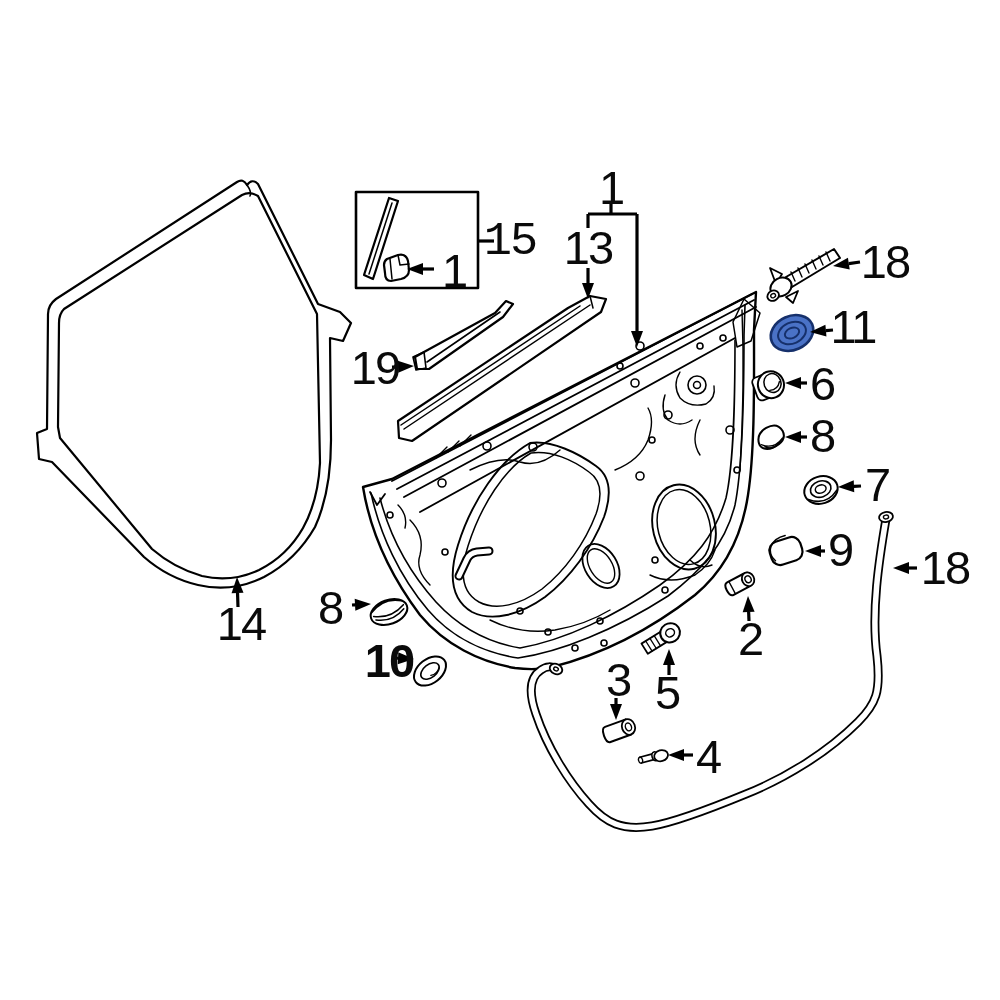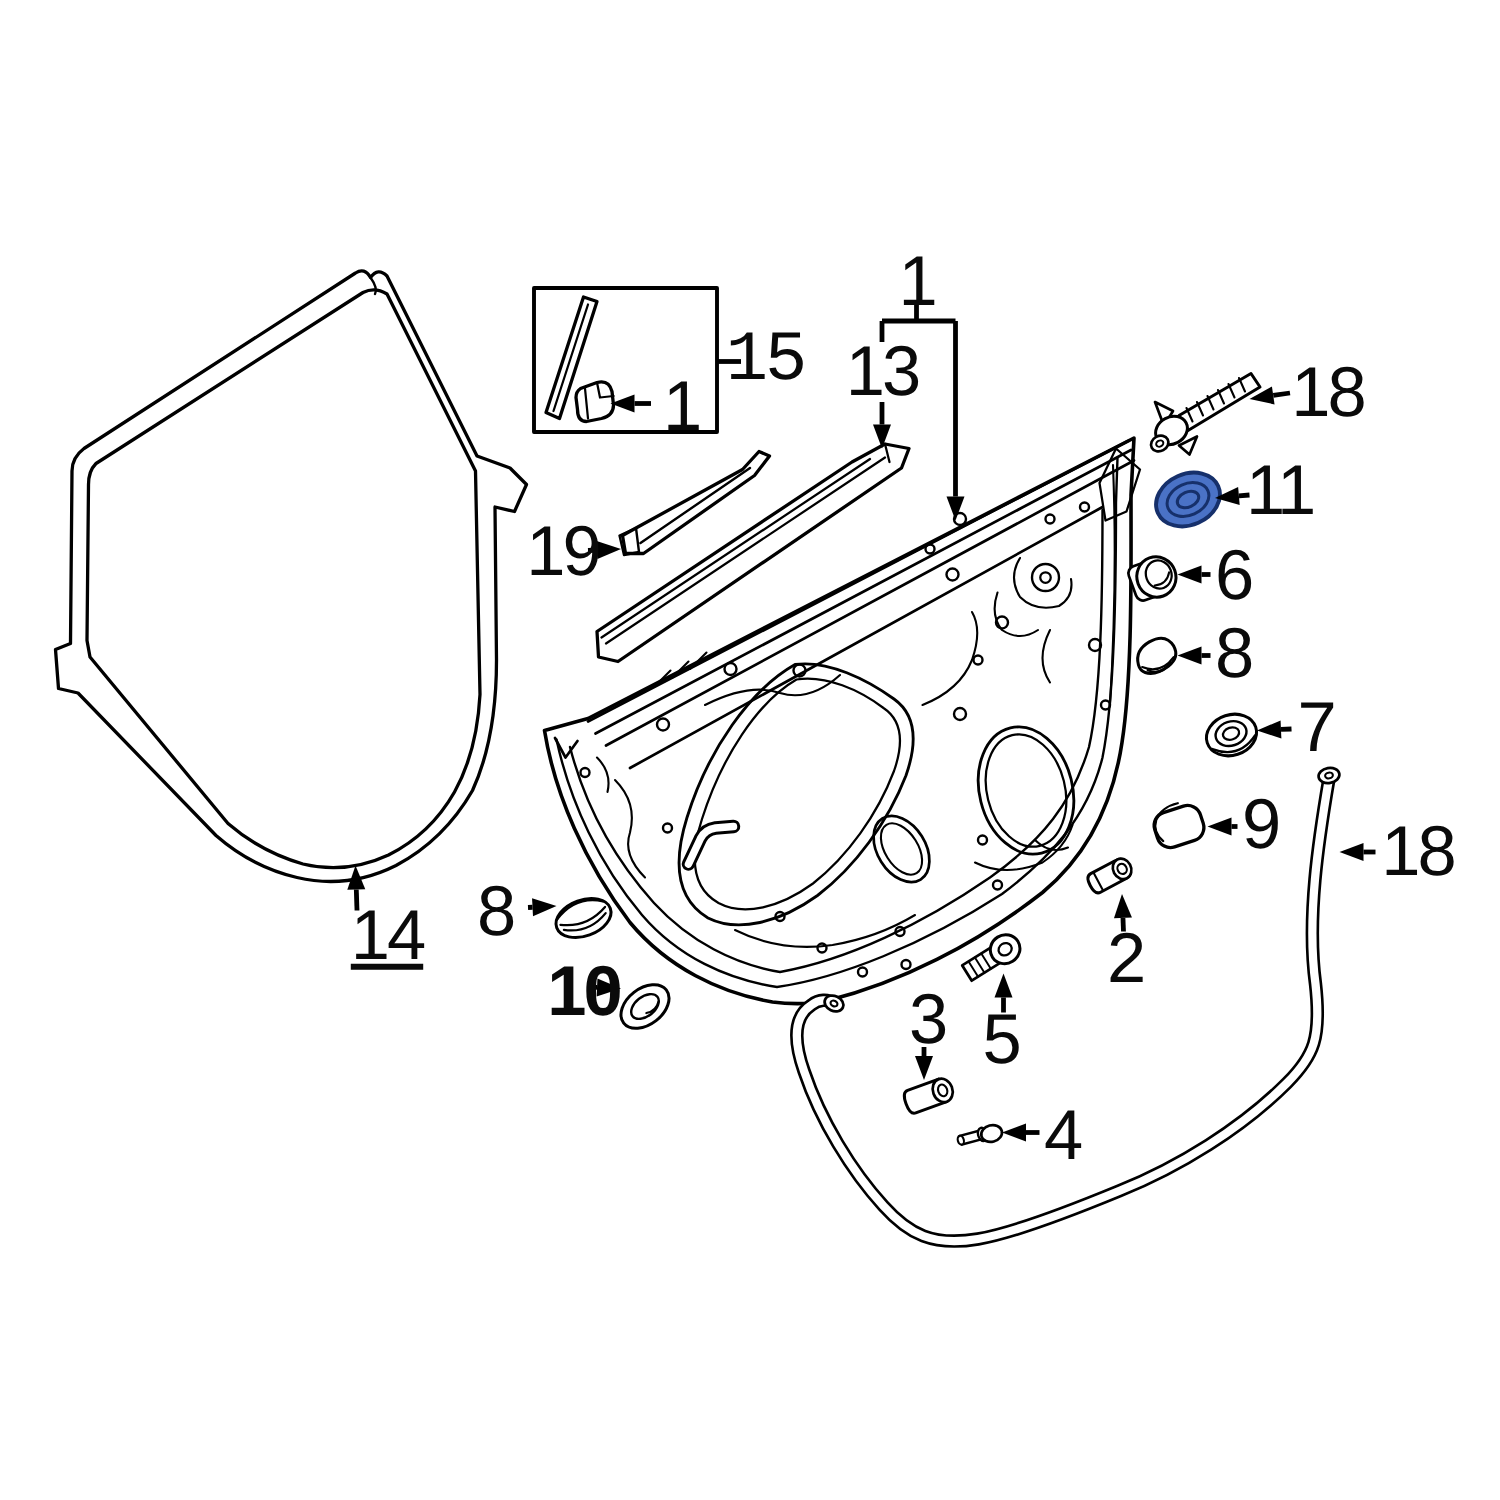--- a/index.html
+++ b/index.html
@@ -317,15 +317,15 @@
       <div class="part-label" style="left: 822px; top: 435px;">8</div>
       <div class="part-label" style="left: 877px; top: 484px;">7</div>
       <div class="part-label" style="left: 840px; top: 549px;">9</div>
       <div class="part-label" style="left: 945px; top: 567px;">18</div>
       <div class="part-label" style="left: 750px; top: 638px;">2</div>
       <div class="part-label" style="left: 667px; top: 692px;">5</div>
       <div class="part-label" style="left: 618px; top: 679px;">3</div>
       <div class="part-label" style="left: 708px; top: 756px;">4</div>
       <div class="part-label" style="left: 330px; top: 607px;">8</div>
       <div class="part-label" style="left: 389px; top: 660px; font-weight: bold;">10</div>
-      <div class="part-label" style="left: 258px; top: 623px; text-decoration: underline;">14</div>
+      <div class="part-label" style="left: 241px; top: 623px;">14</div>
     </div>
 </div>
 
 </body></html>

